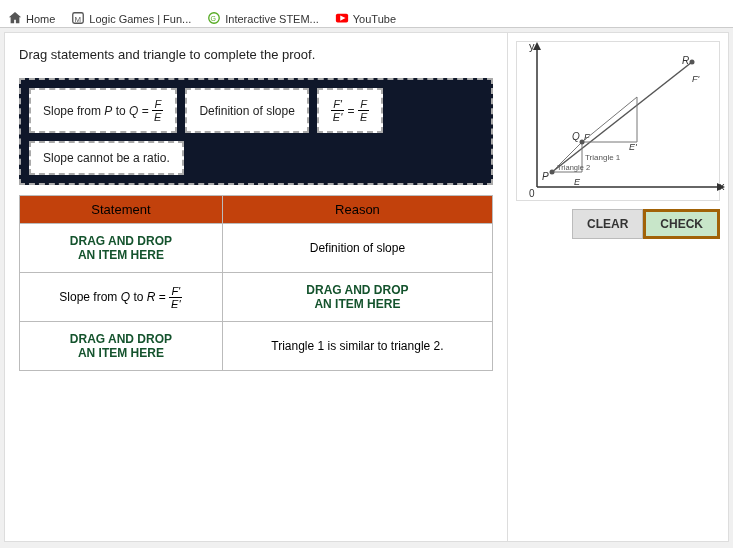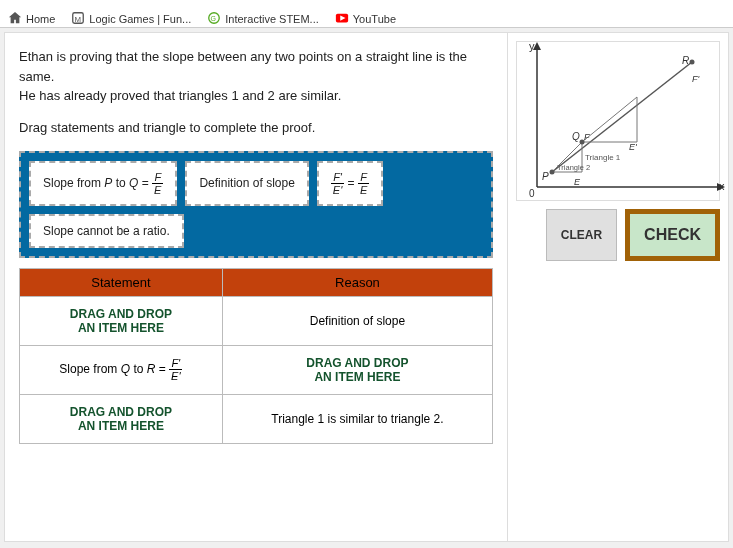--- a/index.html
+++ b/index.html
@@ -65,21 +65,21 @@
       margin-bottom: 16px;
     }
 
     
     .drag-items {
       display: flex;
       gap: 8px;
       flex-wrap: wrap;
       padding: 8px;
       border: 2px dashed #aaa;
-      background: #0369a1;
+      background: #0f172a;
       margin-bottom: 10px;
     }
 
     .drag-item {
       border: 2px dashed #aaa;
       background: #fff;
       padding: 8px 12px;
       font-size: 12px;
       color: #222;
       cursor: grab;
@@ -133,38 +133,37 @@
       background: #fff;
       border: 1px solid #ddd;
       height: 160px;
       position: relative;
       margin-bottom: 8px;
     }
 
     
     .action-buttons {
       display: flex;
-      gap: 8px;
       justify-content: flex-end;
       margin-bottom: 8px;
     }
     .btn-clear {
       background: #e0e0e0;
       border: 1px solid #bbb;
       padding: 5px 14px;
       font-size: 12px;
       font-weight: bold;
       cursor: pointer;
       color: #333;
     }
     .btn-check {
       background: #c8e6c9;
-      border: 5px solid #a16207;
-      padding: 12px 14px;
-      font-size: 16px;
+      border: 3px solid #a16207;
+      padding: 5px 14px;
+      font-size: 12px;
       font-weight: bold;
       cursor: pointer;
       color: #333;
     }
     .fraction {
       display: inline-flex;
       flex-direction: column;
       align-items: center;
       vertical-align: middle;
       font-size: 11px;
@@ -207,24 +206,20 @@
         <rect x="1" y="3" width="14" height="10" rx="2" fill="#f00"></rect>
         <polygon points="6,5 12,8 6,11" fill="#fff"></polygon>
       </svg>
     <span>YouTube</span>
   </div>
 </div>
 
 <div class="main">
 
   <div class="left-panel">
-    <div class="problem-text">
-      <span>Ethan is proving that the slope between any two points on a straight line is the same.</span><br>
-      <span>He has already proved that triangles 1 and 2 are similar.</span>
-    </div>
     <div class="drag-instruction">Drag statements and triangle to complete the proof.</div>
 
     <div class="drag-items">
 
       <div class="drag-item">
         <span>Slope from <i>P</i> to <i>Q</i> =&nbsp;</span>
         <span class="fraction">
           <span class="num"><i>F</i></span>
           <span class="den"><i>E</i></span>
         </span>

